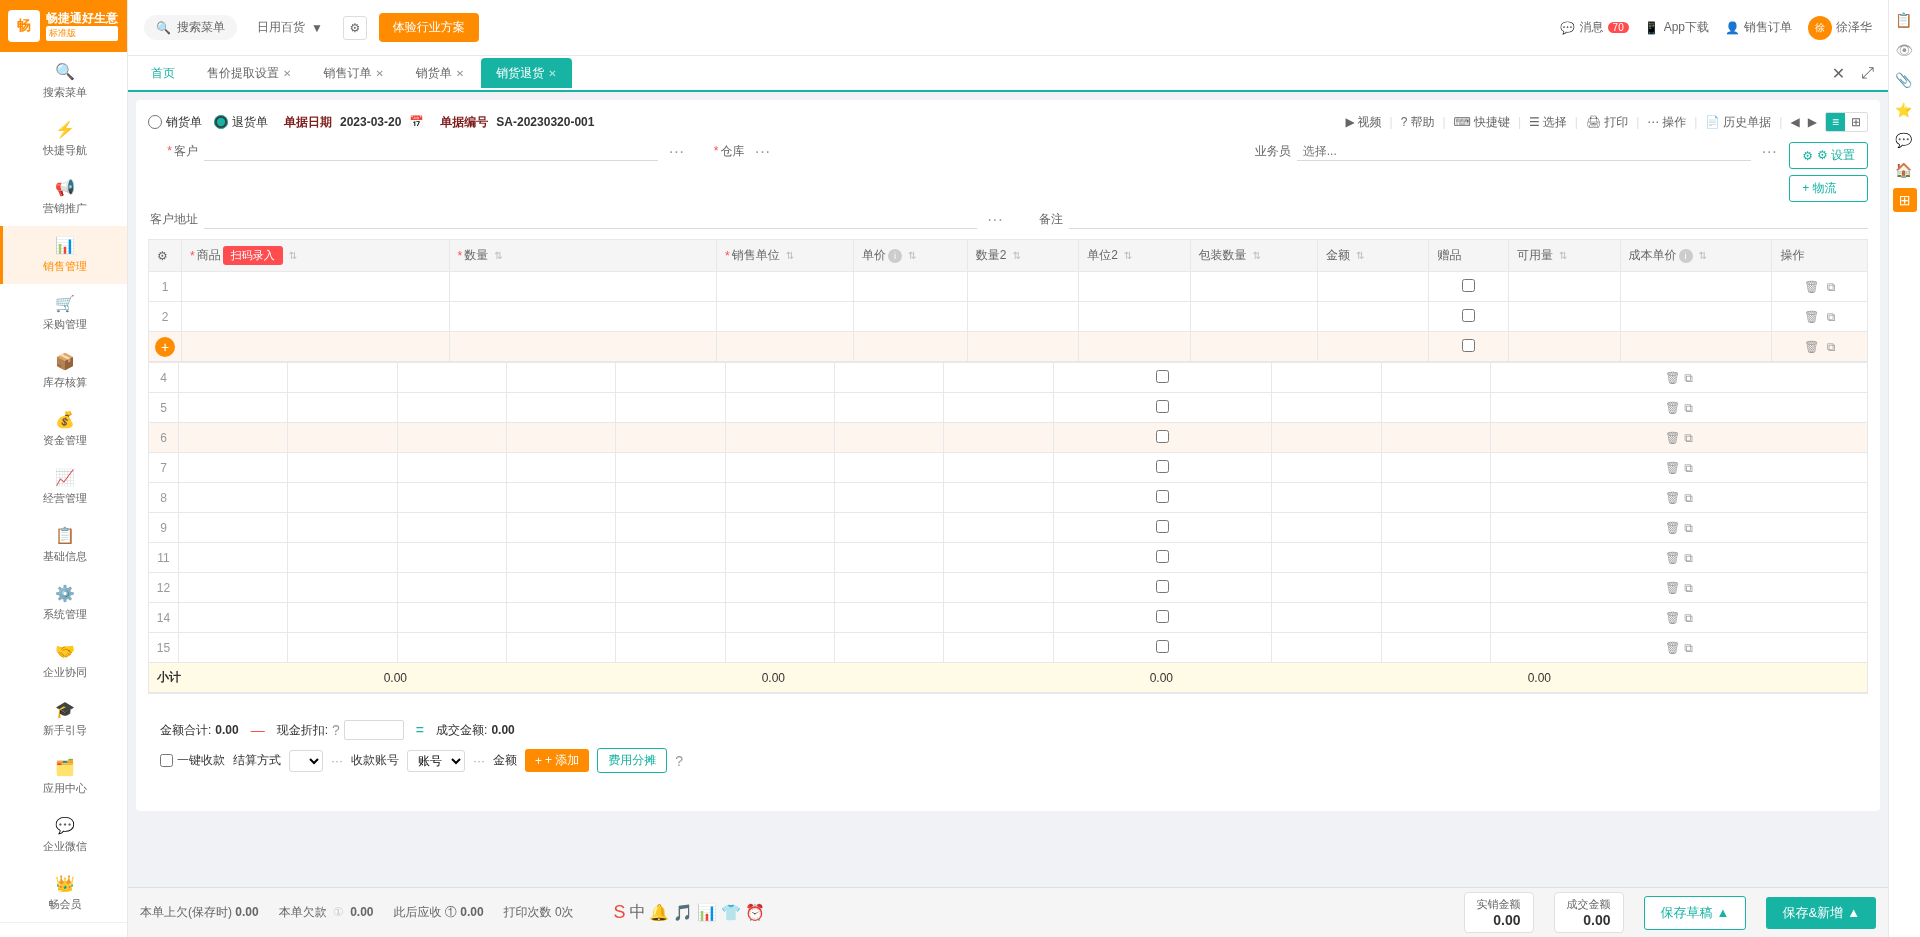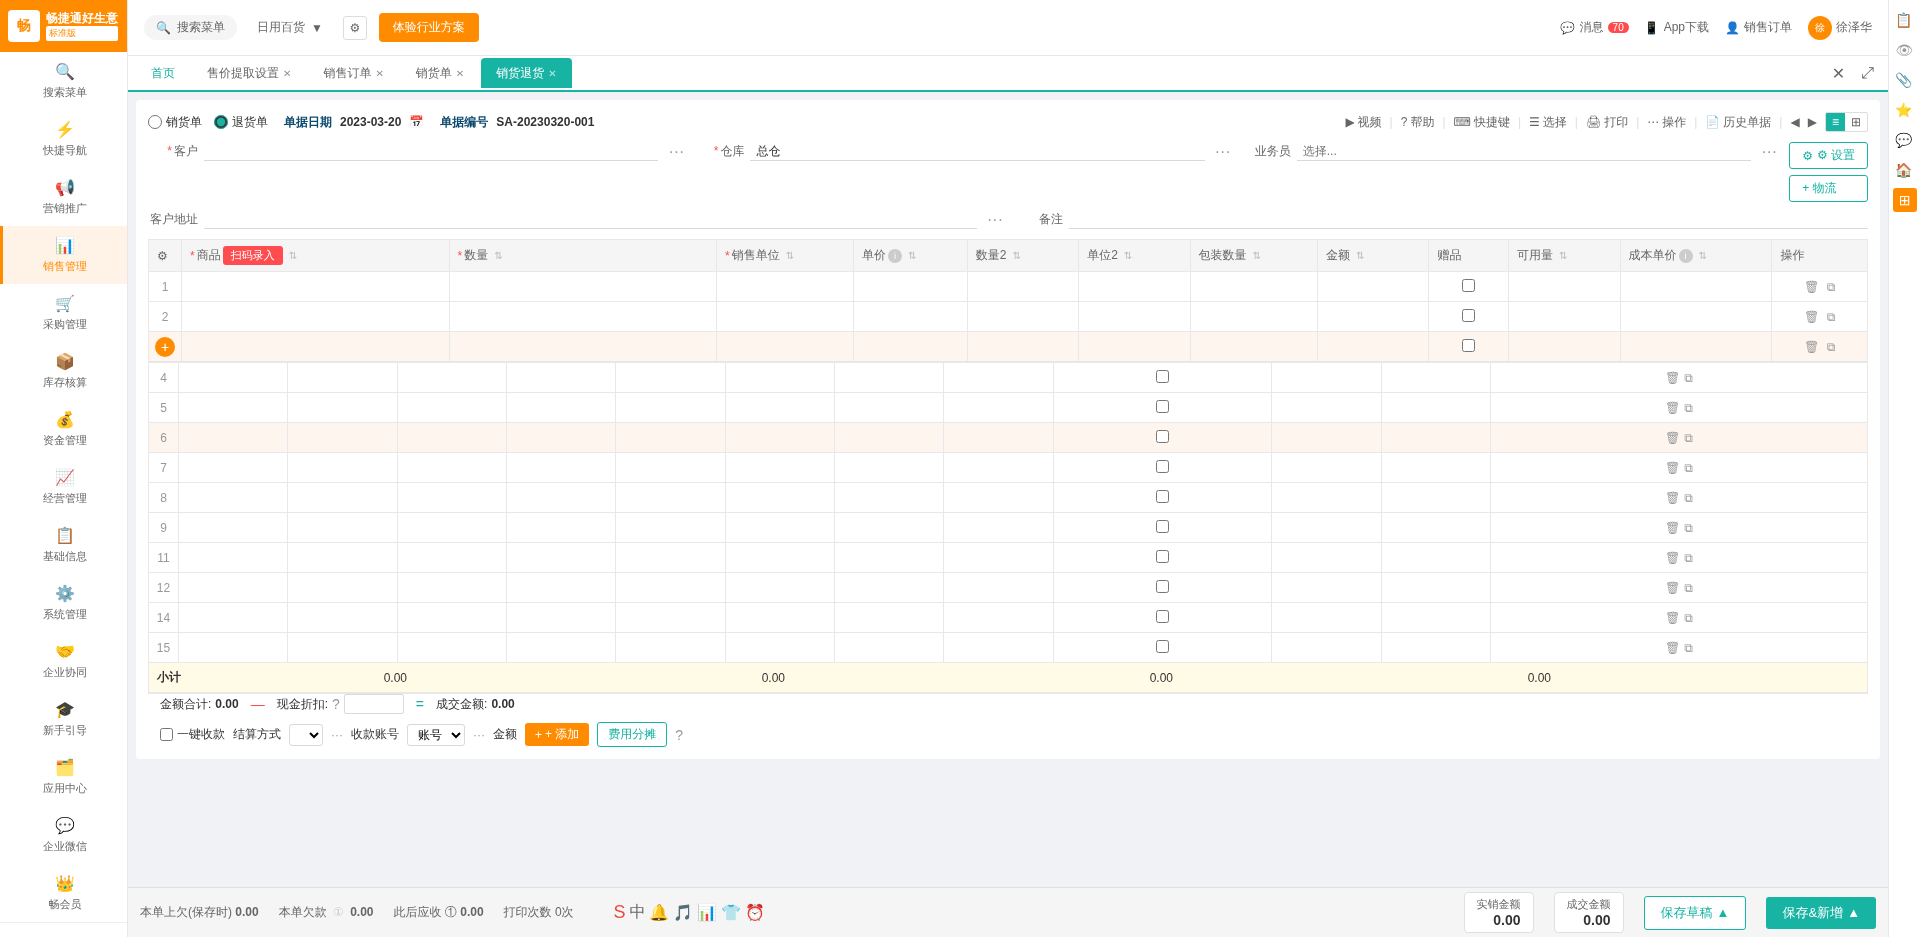--- a/index.html
+++ b/index.html
@@ -43,21 +43,21 @@
     .tab-close { font-size: 10px; opacity: 0.7; cursor: pointer; }
     .tab-home { color: #17b3a3; }
     
     
     .content { flex: 1; background: #f0f2f5; overflow: auto; padding: 8px; }
     .form-card { background: #fff; border-radius: 4px; padding: 12px; }
     .radio-group { display: flex; align-items: center; gap: 12px; }
     .radio-item { display: flex; align-items: center; gap: 4px; cursor: pointer; font-size: 12px; }
     .radio-input { width: 14px; height: 14px; accent-color: #17b3a3; }
     .form-header-info { display: flex; align-items: center; gap: 8px; font-size: 12px; color: #666; }
-    .form-header-info span { color: #0c4a6e; font-weight: bold; }
+    .form-header-info span { color: #7f1d1d; font-weight: bold; }
     .header-actions { margin-left: auto; display: flex; align-items: center; gap: 8px; }
     .header-action-item { display: flex; align-items: center; gap: 3px; cursor: pointer; color: #666; font-size: 12px; }
     .view-toggle { display: flex; border: 1px solid #ddd; border-radius: 2px; overflow: hidden; }
     .view-btn { padding: 2px 6px; cursor: pointer; font-size: 12px; color: #666; }
     .view-btn.active { background: #17b3a3; color: #fff; }
     .form-field { display: flex; align-items: center; gap: 6px; font-size: 12px; }
     .form-field label { color: #666; white-space: nowrap; min-width: 50px; text-align: right; }
     .form-field label.required::before { content: '*'; color: #ff4d4f; margin-right: 2px; }
     .form-field-input { flex: 1; border: none; border-bottom: 1px solid #d9d9d9; padding: 2px 6px; font-size: 12px; outline: none; color: #333; }
     .form-field-dots { color: #999; cursor: pointer; font-size: 16px; margin-left: 4px; }
@@ -79,21 +79,21 @@
     .scan-btn { background: #ff4d4f; color: #fff; border: none; border-radius: 3px; padding: 2px 8px; font-size: 11px; cursor: pointer; }
     
     .sort-icon { cursor: pointer; color: #bbb; font-size: 10px; margin-left: 4px; }
     
     .add-row-btn { width: 20px; height: 20px; background: #ff8c00; color: #fff; border-radius: 50%; border: none; cursor: pointer; font-size: 14px; display: flex; align-items: center; justify-content: center; }
     
     .table-footer { background: #fffbe6; display: flex; align-items: center; padding: 6px 8px; font-size: 12px; border: 1px solid #e8e8e8; border-top: none; }
     .table-footer span { margin-right: 20px; }
     
     
-    .bottom-section { background: #fff; padding: 0 12px; border-top: 1px solid #e8e8e8; }
+    .bottom-section { background: #fff; padding: 26px 12px; border-top: 1px solid #e8e8e8; }
     .bottom-row1 { display: flex; align-items: center; gap: 12px; margin-bottom: 8px; font-size: 12px; }
     .amount-item { display: flex; align-items: center; gap: 4px; }
     .amount-equals { color: #17b3a3; font-size: 14px; }
     .amount-minus { color: #ff4d4f; font-size: 14px; }
     
     .bottom-row2 { display: flex; align-items: center; gap: 8px; font-size: 12px; }
     .checkbox-label { display: flex; align-items: center; gap: 4px; cursor: pointer; }
     .bottom-select { border: 1px solid #d9d9d9; border-radius: 3px; padding: 2px 6px; font-size: 12px; background: #fff; }
     .btn-add { background: #ff8c00; color: #fff; border: none; border-radius: 3px; padding: 3px 10px; cursor: pointer; font-size: 12px; display: flex; align-items: center; gap: 3px; }
     .btn-fenpei { border: 1px solid #17b3a3; color: #17b3a3; background: #fff; border-radius: 3px; padding: 3px 10px; cursor: pointer; font-size: 12px; }
@@ -348,21 +348,20 @@
           <div style="flex:1;display:grid;grid-template-columns:1fr 1fr 1fr;gap:10px;">
 
             <div class="form-field">
               <label class="required">客户</label>
               <input class="form-field-input" type="text" placeholder="" style="">
               <span class="form-field-dots">···</span>
             </div>
 
             <div class="form-field">
               <label class="required">仓库</label>
-              <input class="form-field-input" type="text" value="总仓" style="">
               <span class="form-field-dots">···</span>
             </div>
 
             <div class="form-field">
               <label>业务员</label>
               <input class="form-field-input" type="text" placeholder="选择..." style="">
               <span class="form-field-dots">···</span>
             </div>
           </div>
 

